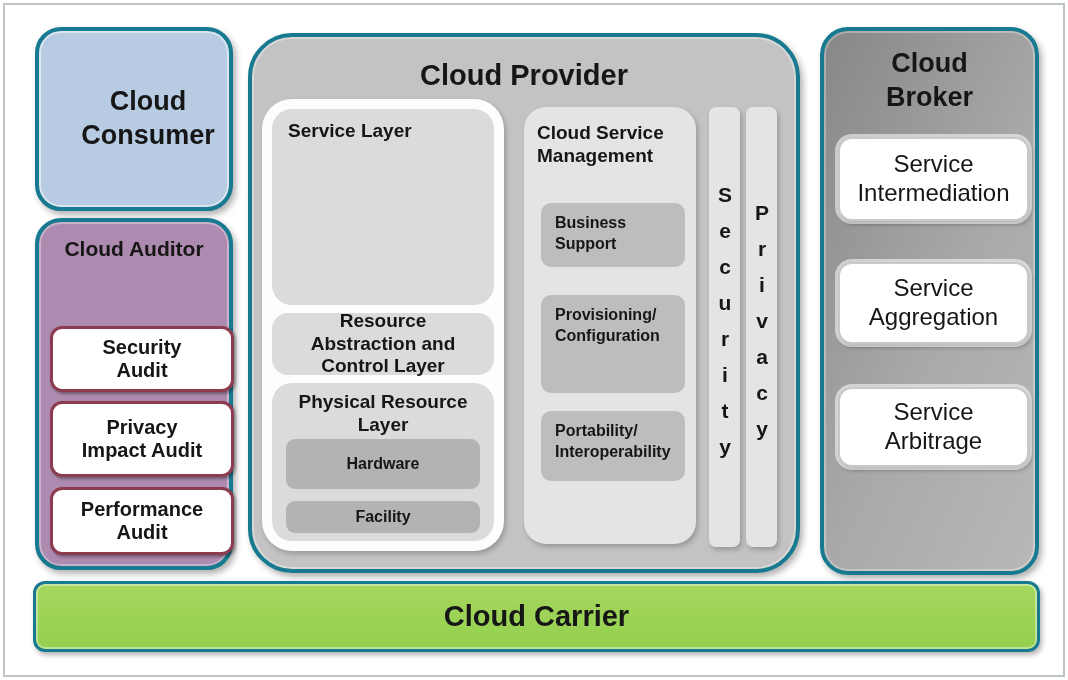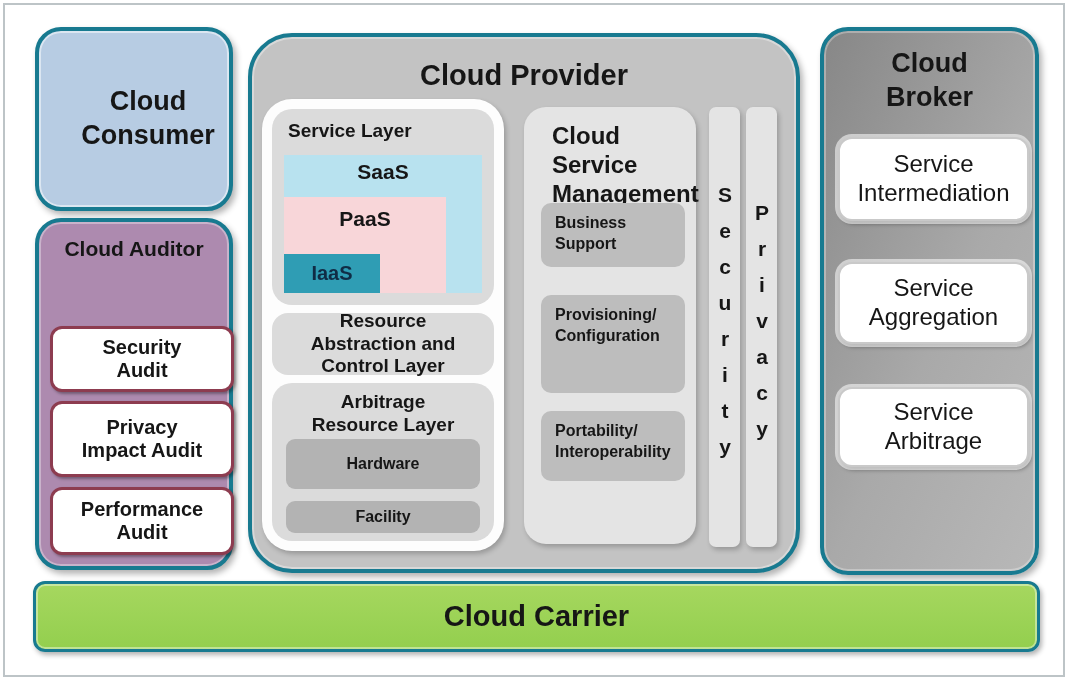--- a/index.html
+++ b/index.html
@@ -80,21 +80,21 @@
     display:flex; align-items:center; justify-content:center; font-size:16px; font-weight:bold;
   }
   .hw { top:56px; height:50px; }
   .fac { top:118px; height:32px; }
 
   .csm {
     position:absolute; left:272px; top:70px; width:172px; height:437px;
     background:var(--csm-fill); border-radius:22px;
     box-shadow: 2px 3px 5px rgba(0,0,0,.22);
   }
-  .csm-title { padding:15px 12px 0 28px; font-size:24px; font-weight:bold; line-height:1.2; }
+  .csm-title { padding:15px 12px 0 13px; font-size:19px; font-weight:bold; line-height:1.2; }
   .csm-item {
     position:absolute; left:17px; width:144px; background:var(--csm-box-fill); border-radius:10px;
     font-size:16px; font-weight:bold; line-height:1.3; padding:10px 6px 0 14px;
   }
   .c1 { top:96px; height:64px; }
   .c2 { top:188px; height:98px; }
   .c3 { top:304px; height:70px; }
 
   .vbar {
     position:absolute; top:70px; width:31px; height:440px;
@@ -160,39 +160,28 @@
       <span>Performance Audit</span>
     </div>
   </section>
 
   <section class="provider">
     <h2 class="provider-title">Cloud Provider</h2>
 
     <div class="panel">
       <div class="service-layer">
         <div class="sl-title">Service Layer</div>
-        <div class="sl-stack">
-          <div class="saas">
-            <span class="saas-label">SaaS</span>
-          </div>
-          <div class="paas">
-            <span class="paas-label">PaaS</span>
-          </div>
-          <div class="iaas">
-            <span>IaaS</span>
-          </div>
-        </div>
       </div>
 
       <div class="rac">
         <span>Resource Abstraction and Control Layer</span>
       </div>
 
       <div class="physical">
-        <div class="ph-title">Arbitrage Resource Layer</div>
+        <div class="ph-title">Physical Resource Layer</div>
         <div class="gray-bar hw">
           <span>Hardware</span>
         </div>
         <div class="gray-bar fac">
           <span>Facility</span>
         </div>
       </div>
     </div>
 
     <div class="csm">

